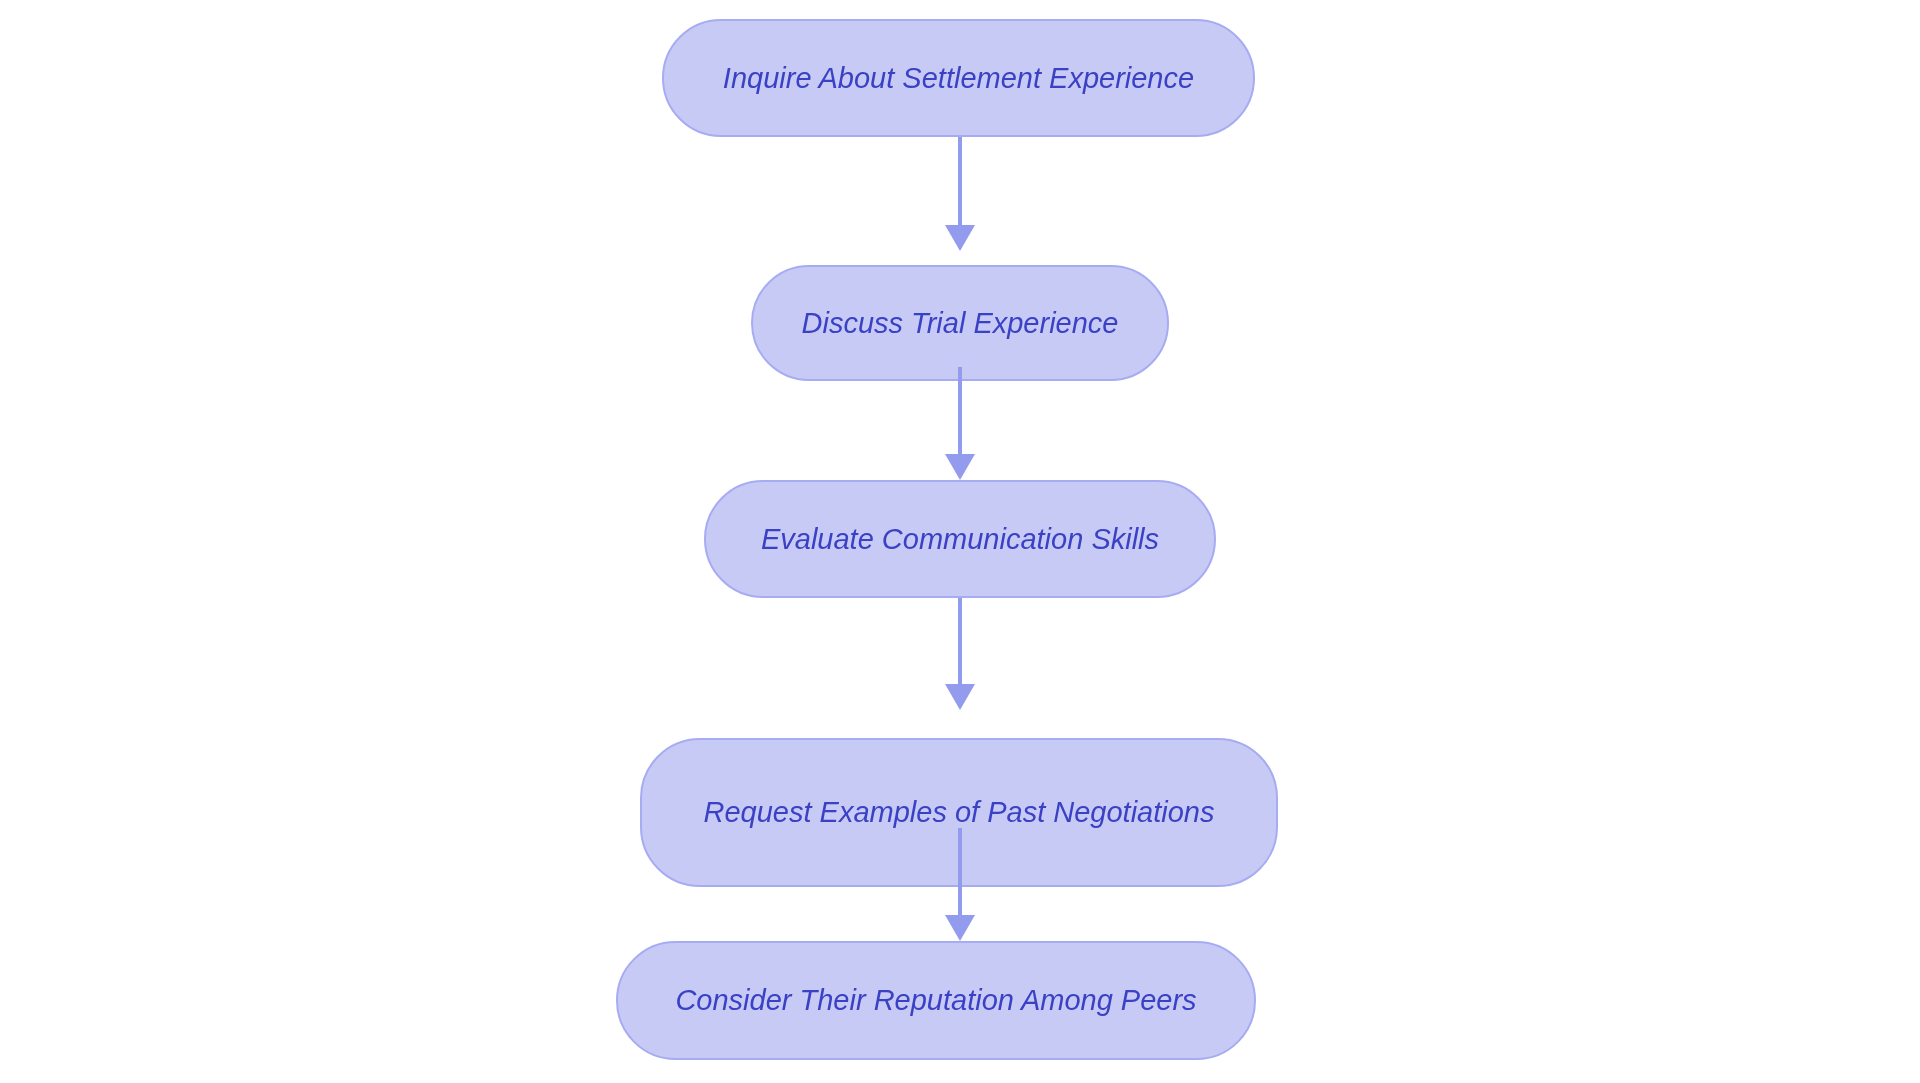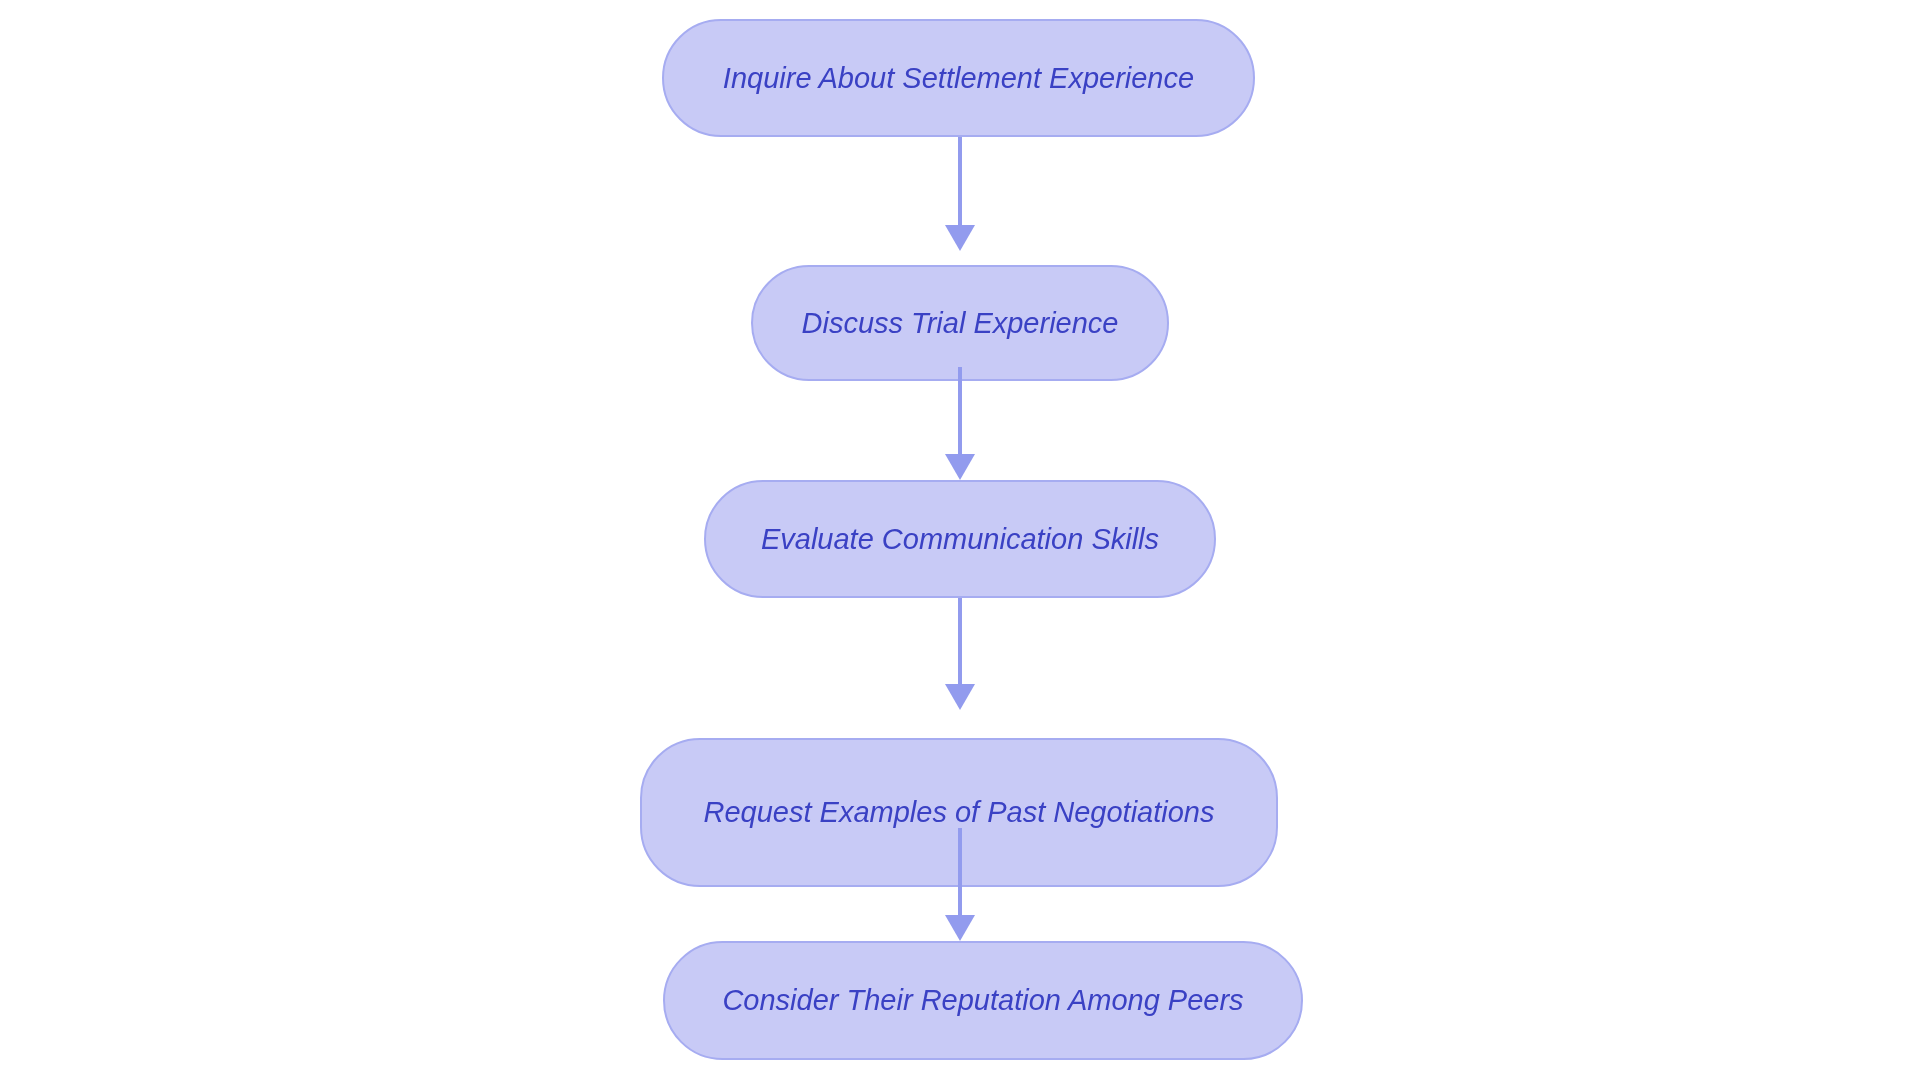--- a/index.html
+++ b/index.html
@@ -34,21 +34,21 @@
     color: var(--node-text);
     font-size: 29px;
     line-height: 1.2;
     text-align: center;
     padding: 0 20px;
   }
   .node-1 { left: 662px; top: 19px;  width: 593px; height: 118px; }
   .node-2 { left: 751px; top: 251px; width: 418px; height: 116px; margin-top: 14px; }
   .node-3 { left: 704px; top: 480px; width: 512px; height: 118px; }
   .node-4 { left: 640px; top: 710px; width: 638px; height: 149px; margin-top: 28px; }
-  .node-5 { left: 663px; top: 941px; width: 640px; height: 119px; text-align: right; }
+  .node-5 { left: 616px; top: 941px; width: 640px; height: 119px; text-align: right; }
 
   .arrow {
     position: absolute;
     left: 945px;
     width: 30px;
     display: flex;
     flex-direction: column;
     align-items: center;
   }
   .arrow-line {

